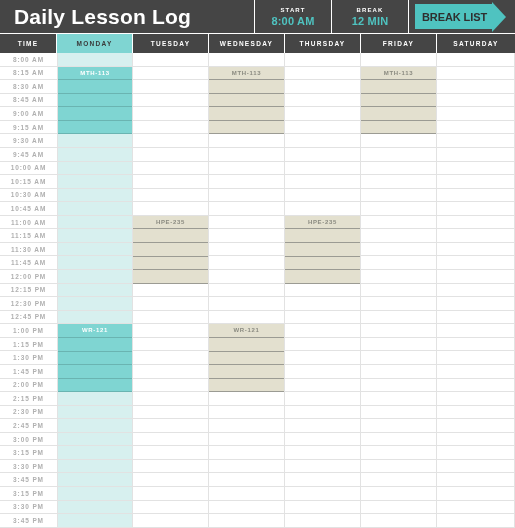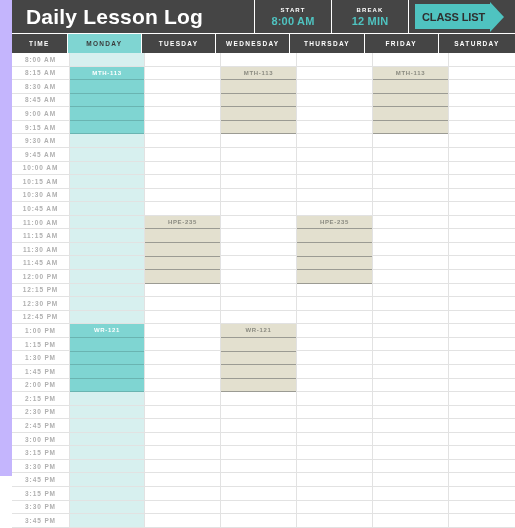--- a/index.html
+++ b/index.html
@@ -9,22 +9,21 @@
     height: 528px;
     background: #ffffff;
     font-family: "Liberation Sans", sans-serif;
     overflow: hidden;
   }
 
   #app {
     width: 515px;
     height: 476px;
     position: relative;
-    background: #c4b5fd;
-    padding-left: 12px;
+    background: #1d4ed8;
   }
 
   
   .titlebar {
     height: 34px;
     background: #454545;
     display: flex;
     align-items: stretch;
     border-bottom: 1px solid #ffffff;
   }
@@ -248,21 +247,21 @@
     </div>
 
     <div class="stat-block">
       <div class="stat-label">BREAK</div>
       <div class="stat-value">12 MIN</div>
     </div>
 
     <div class="classlist-block">
       <div class="arrow-btn">
         <div class="arrow-body">
-          <span class="arrow-label">CLASS LIST</span>
+          <span class="arrow-label">BREAK LIST</span>
         </div>
         <div class="arrow-head"></div>
       </div>
     </div>
 
   </div>
 
   <div class="dayheader" id="dayheader">
       <div class="dayhead-cell" style="width: 57px;">
         <span>TIME</span>

